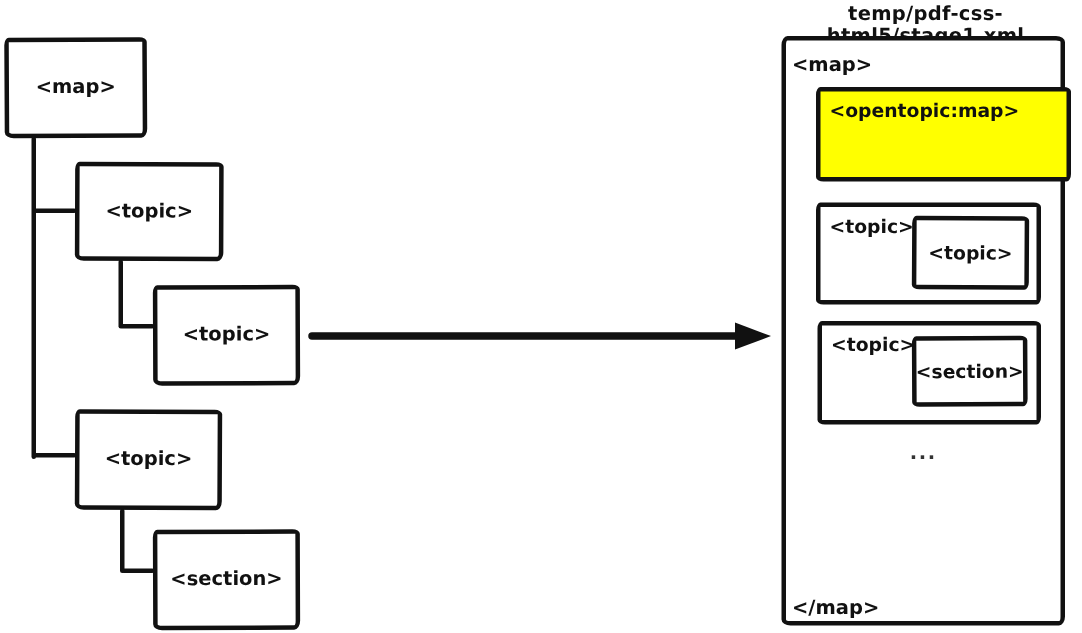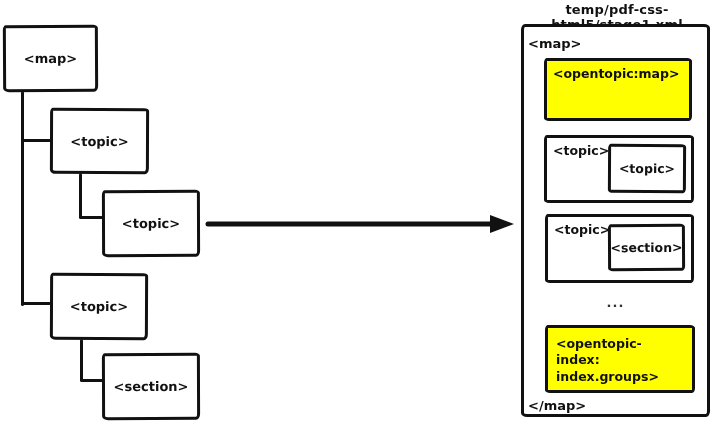--- a/index.html
+++ b/index.html
@@ -55,21 +55,21 @@
   .tag {
     position: absolute; font-size: 13px; font-weight: bold; color: #111111;
   }
   .tag-open  { left: 4px; top: 9px; }
   .tag-close { left: 4px; top: 371px; text-align: right; }
   .block {
     position: absolute; border: 3px solid #111111;
     font-size: 12.5px; font-weight: bold; color: #111111;
     border-radius: 3px 5px 3px 5px / 5px 3px 5px 3px;
   }
-  .block-highlight-1 { left: 20px; top: 31px;  width: 148px; height: 63px; padding: 5px 6px; }
+  .block-highlight-1 { left: 20px; top: 31px;  width: 170px; height: 63px; padding: 5px 6px; }
   .block-topic-1     { left: 20px; top: 108px; width: 150px; height: 68px; background: #ffffff; }
   .block-topic-2     { left: 21px; top: 187px; width: 149px; height: 69px; background: #ffffff; }
   .block-highlight-2 { left: 21px; top: 298px; width: 150px; height: 68px; padding: 8px 8px; white-space: pre-line; line-height: 1.3; }
   .highlight { background: var(--hl, #ffff00); }
   .block-label { position: absolute; left: 6px; top: 5px; }
   .inner-box {
     position: absolute; background: #ffffff; border: 3px solid #111111;
     display: flex; align-items: center; justify-content: center;
     font-size: 12.5px; font-weight: bold; color: #111111;
     border-radius: 3px 5px 3px 5px / 5px 3px 5px 3px;
@@ -132,19 +132,17 @@
 
     <div class="block block-topic-2">
       <span class="block-label">&lt;topic&gt;</span>
       <div class="inner-box inner-section">
         <span>&lt;section&gt;</span>
       </div>
     </div>
 
     <div class="ellipsis">...</div>
 
-    <div class="block block-highlight-2 highlight">&lt;opentopic-index:
-index.groups&gt;</div>
 
     <span class="tag tag-close">&lt;/map&gt;</span>
   </div>
 
 </div>
 
 </body></html>

